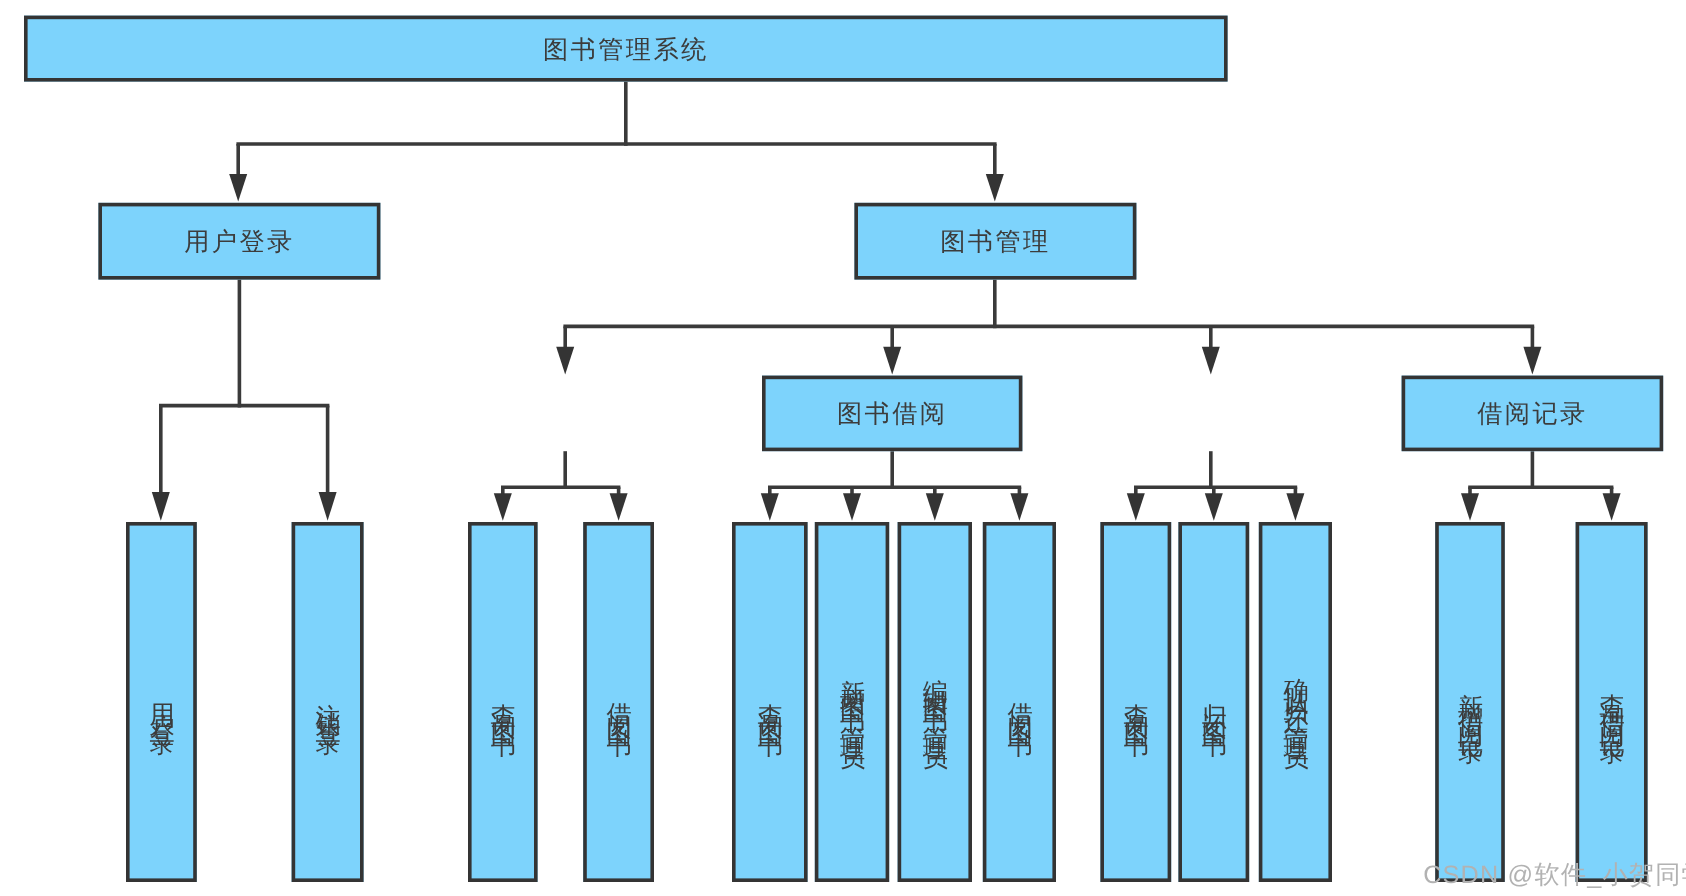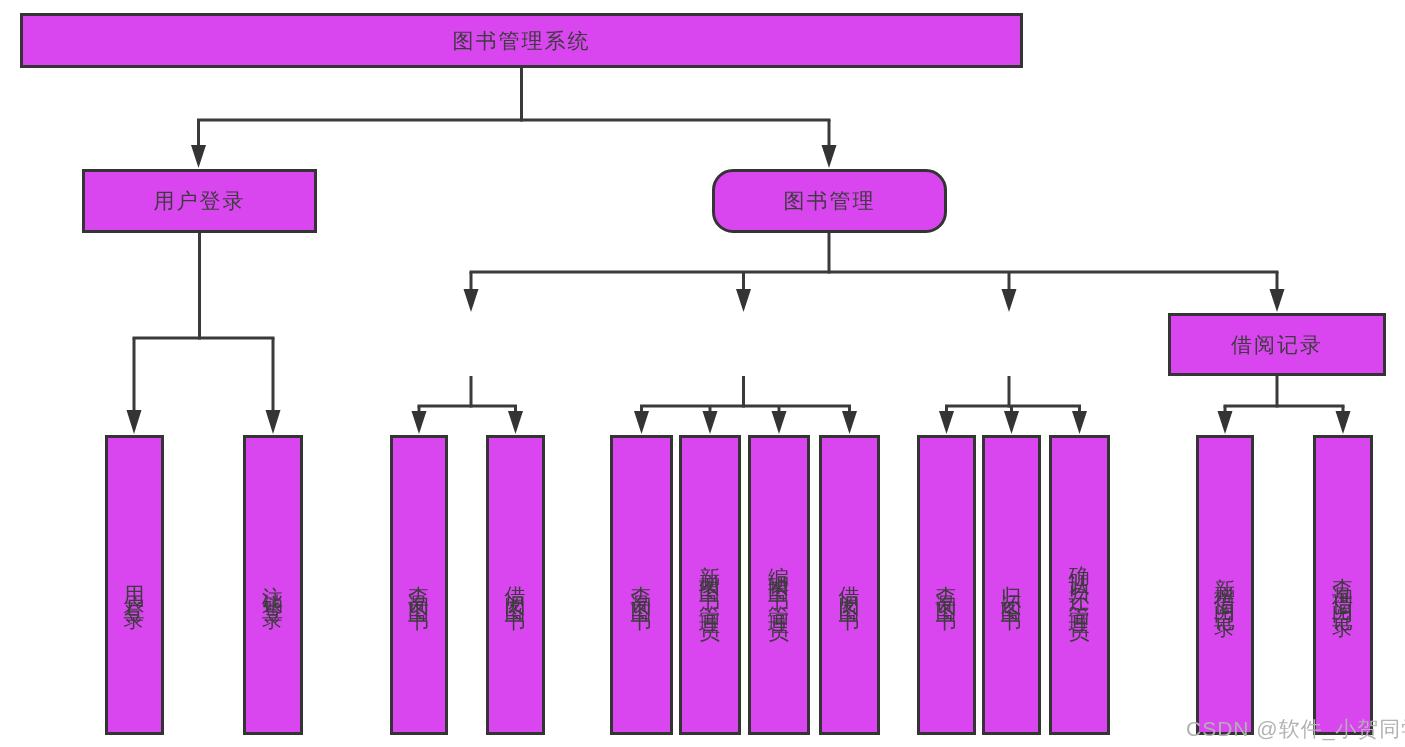--- a/index.html
+++ b/index.html
@@ -7,39 +7,39 @@
     position:relative;
     width:1405px;height:747px;
     background:#ffffff;
     font-family:"Liberation Sans","DejaVu Sans",sans-serif;
     overflow:hidden;
   }
   #wires{position:absolute;left:0;top:0;z-index:0;}
   .node{
     position:absolute;
     box-sizing:border-box;
-    background:#d946ef;
+    background:#7dd3fc;
     border:3px solid #343434;
     display:flex;align-items:center;justify-content:center;
     z-index:1;
     color:#3c3c3c;
   }
   .hnode{font-size:21px;letter-spacing:2px;}
   .leaf .vtext{
     writing-mode:vertical-rl;
     text-orientation:mixed;
     font-size:21px;
     letter-spacing:8px;
     color:#3c3c3c;
     line-height:1;
   }
   
   .n-root{left:20px;top:13px;width:1003px;height:55px;}
   .n-user-login{left:82px;top:169px;width:235px;height:64px;}
-  .n-book-mgmt{left:712px;top:169px;width:235px;height:64px;border-radius:21px;}
+  .n-book-mgmt{left:712px;top:169px;width:235px;height:64px;}
   .n-new-rec{left:363px;top:313px;width:216px;height:63px;}
   .n-borrow{left:635px;top:313px;width:217px;height:63px;}
   .n-current{left:902px;top:313px;width:214px;height:63px;}
   .n-records{left:1168px;top:313px;width:218px;height:63px;}
   .leaf{top:435px;height:300px;}
   .n-ul1{left:105px;width:59px;}
   .n-ul2{left:243px;width:60px;}
   .n-nr1{left:390px;width:58px;}
   .n-nr2{left:486px;width:59px;}
   .n-bb1{left:610px;width:63px;}
@@ -135,20 +135,23 @@
     <span>图书管理系统</span>
   </div>
 
   <div class="node hnode n-user-login">
     <span>用户登录</span>
   </div>
   <div class="node hnode n-book-mgmt">
     <span>图书管理</span>
   </div>
 
+  <div class="node hnode n-borrow">
+    <span>图书借阅</span>
+  </div>
   <div class="node hnode n-records">
     <span>借阅记录</span>
   </div>
 
   <div class="node leaf n-ul1">
     <span class="vtext">用户登录</span>
   </div>
   <div class="node leaf n-ul2">
     <span class="vtext">注销登录</span>
   </div>

